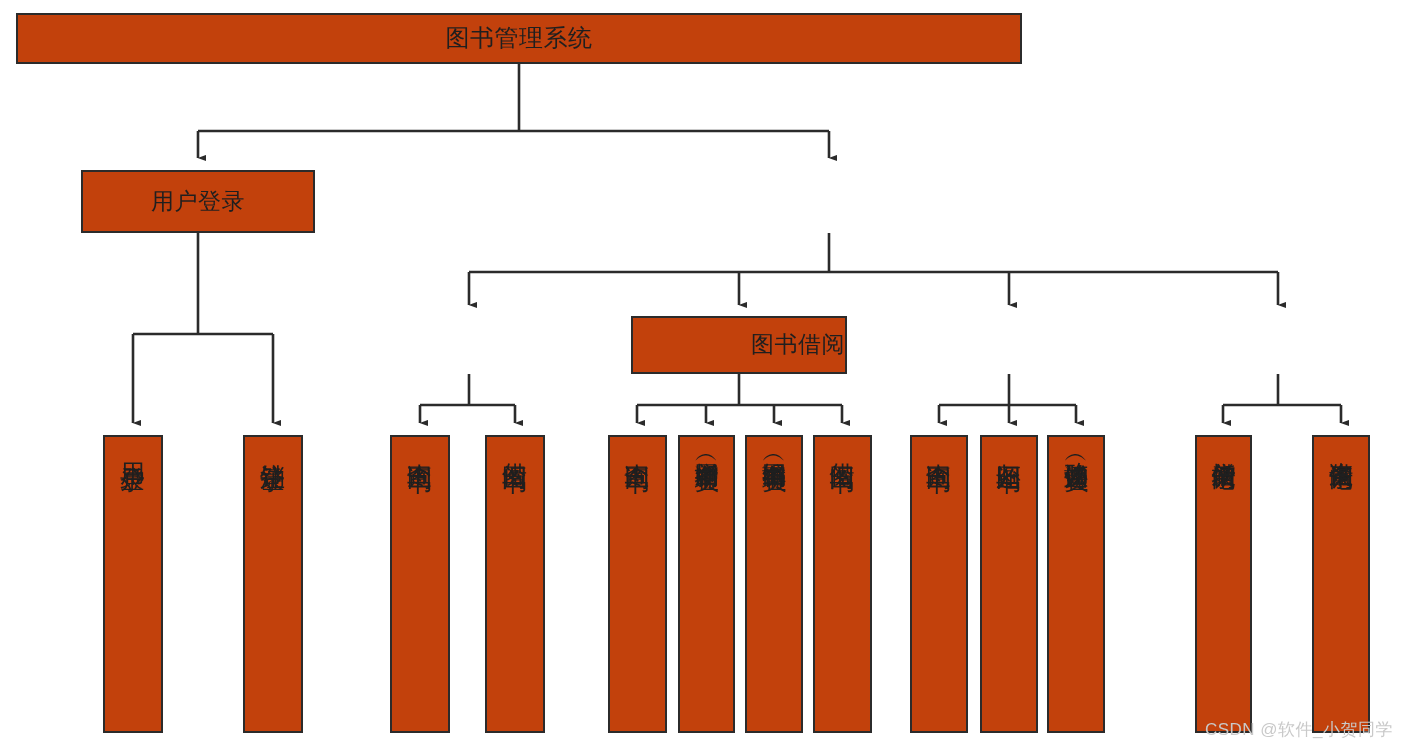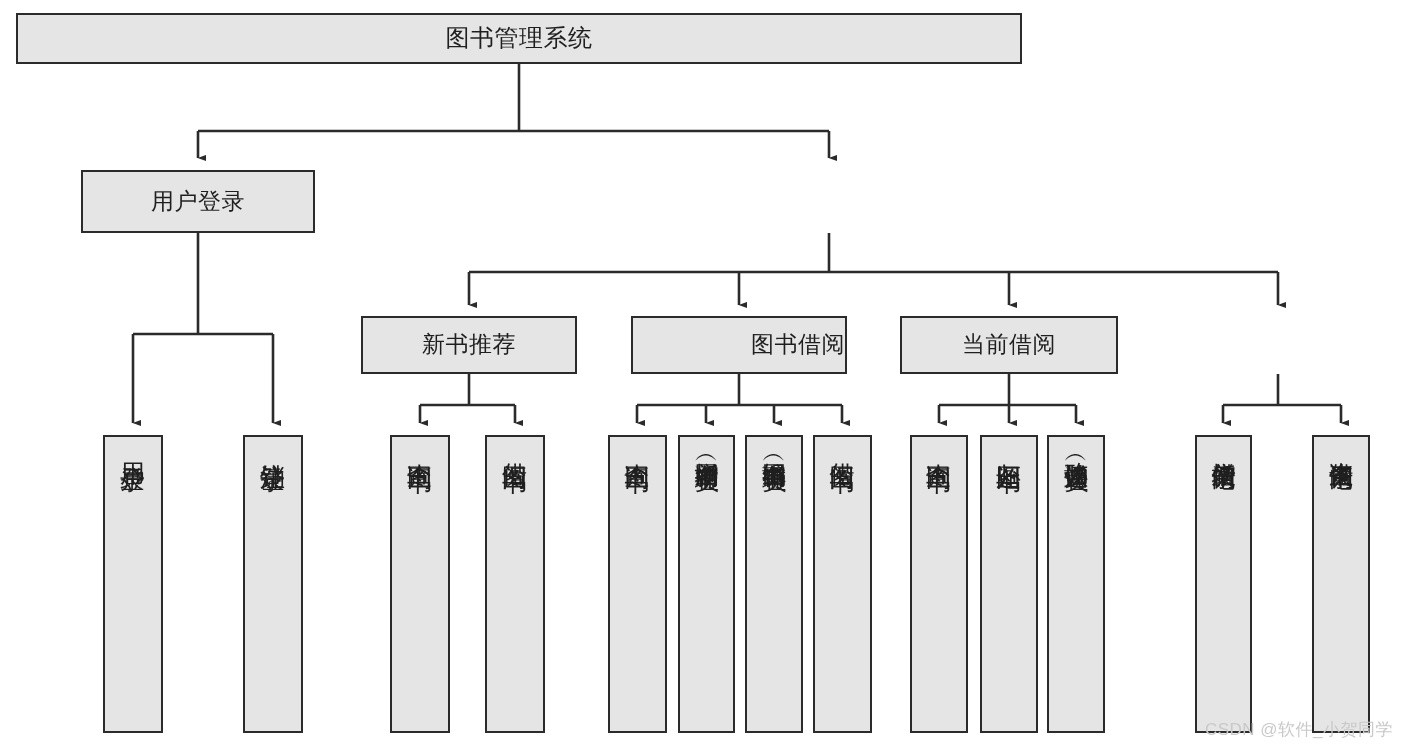--- a/index.html
+++ b/index.html
@@ -23,21 +23,21 @@
     position: absolute;
     left: 0;
     top: 0;
     width: 1405px;
     height: 747px;
     pointer-events: none;
   }
   .node {
     position: absolute;
     box-sizing: border-box;
-    background: #e5e5e5;
+    background: #c2410c;
     border: 2px solid #2b2b2b;
     display: flex;
     align-items: center;
     justify-content: center;
     z-index: 2;
   }
   .node .node-label {
     display: block;
     text-align: center;
     color: #1f1f1f;
@@ -142,29 +142,23 @@
   </svg>
 
   <div class="node horiz root" style="left:16px; top:13px; width:1006px; height:51px;">
     <span class="node-label">图书管理系统</span>
   </div>
 
   <div class="node horiz" style="left:81px; top:170px; width:234px; height:63px;">
     <span class="node-label">用户登录</span>
   </div>
 
-  <div class="node horiz" style="left:361px; top:316px; width:216px; height:58px;">
-    <span class="node-label">新书推荐</span>
-  </div>
   <div class="node horiz" style="left:631px; top:316px; width:216px; height:58px;justify-content:flex-end;">
     <span class="node-label">图书借阅</span>
   </div>
-  <div class="node horiz" style="left:900px; top:316px; width:218px; height:58px;">
-    <span class="node-label">当前借阅</span>
-  </div>
 
   <div class="node vert" style="left:103px; top:435px; width:60px; height:298px;">
     <span class="node-label">用户登录</span>
   </div>
   <div class="node vert" style="left:243px; top:435px; width:60px; height:298px;">
     <span class="node-label">注销登录</span>
   </div>
 
   <div class="node vert" style="left:390px; top:435px; width:60px; height:298px;">
     <span class="node-label">查询图书</span>

